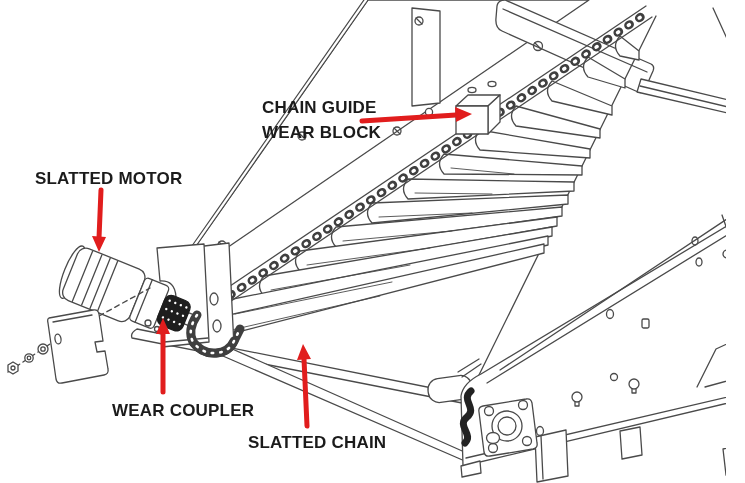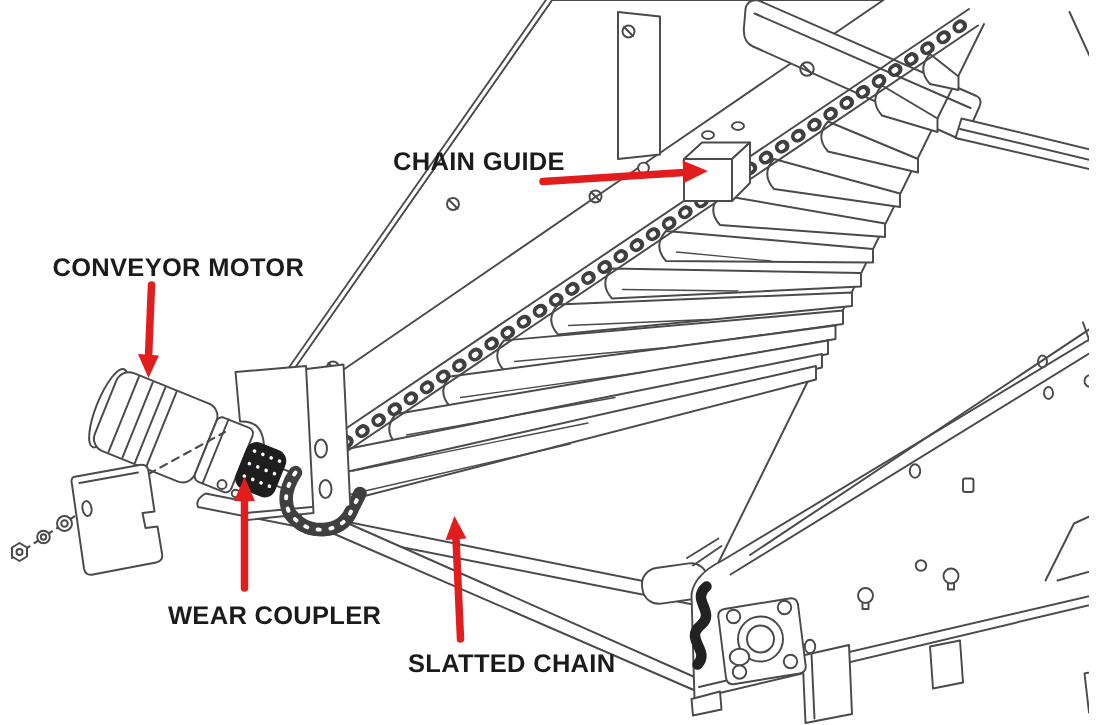--- a/index.html
+++ b/index.html
@@ -226,17 +226,18 @@
     </g>
     <g>
       <line x1="307" y1="426" x2="304" y2="359"></line>
       <polygon points="303,344 297,360 311,359" stroke="none"></polygon>
     </g>
   </g>
 </svg>
 
   <div class="callout" style="left:262px;top:95px;">
     <div>CHAIN GUIDE</div>
+    <div>WEAR BLOCK</div>
   </div>
-  <div class="callout" style="left:35px;top:166px;">CONVEYOR MOTOR</div>
+  <div class="callout" style="left:35px;top:166px;">SLATTED MOTOR</div>
   <div class="callout" style="left:112px;top:398px;">WEAR COUPLER</div>
-  <div class="callout" style="left:248px;top:430px;margin-left:24px;">SLATTED CHAIN</div>
+  <div class="callout" style="left:248px;top:430px;">SLATTED CHAIN</div>
 </div>
 
 </body></html>

